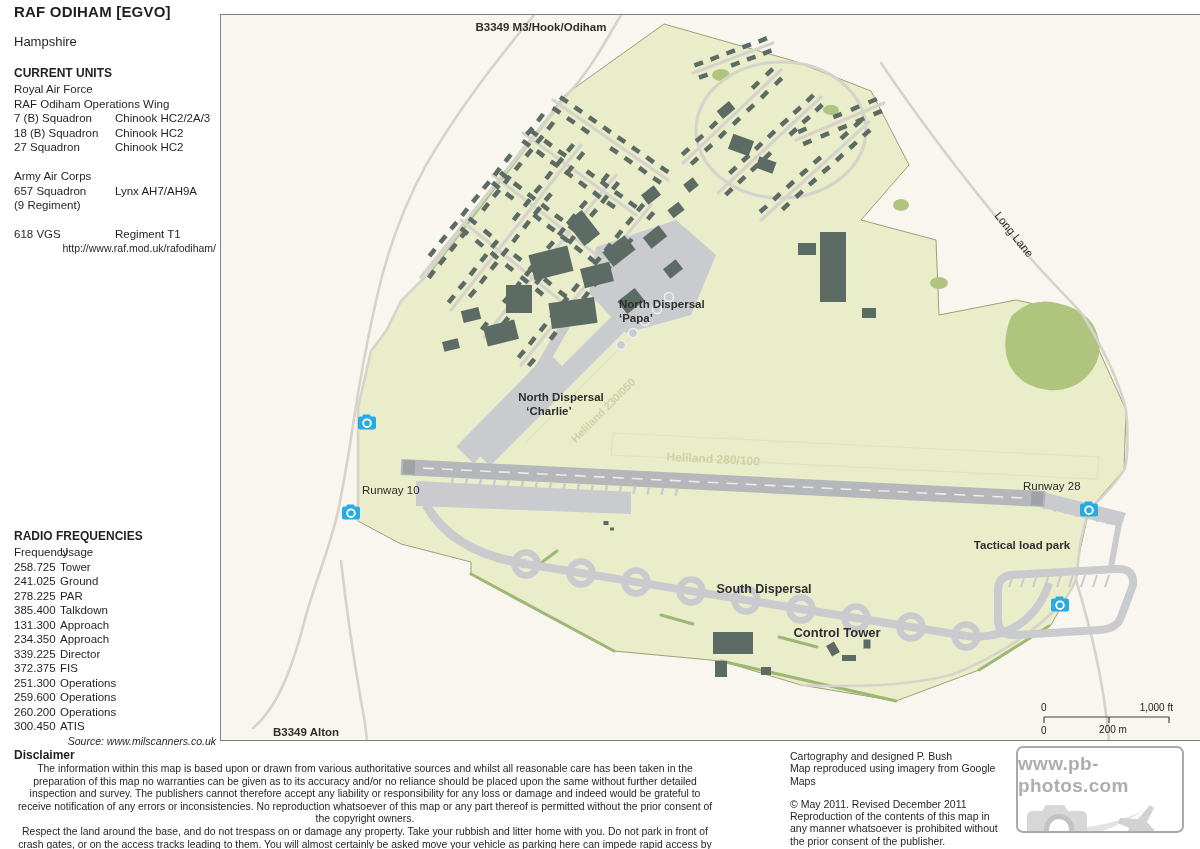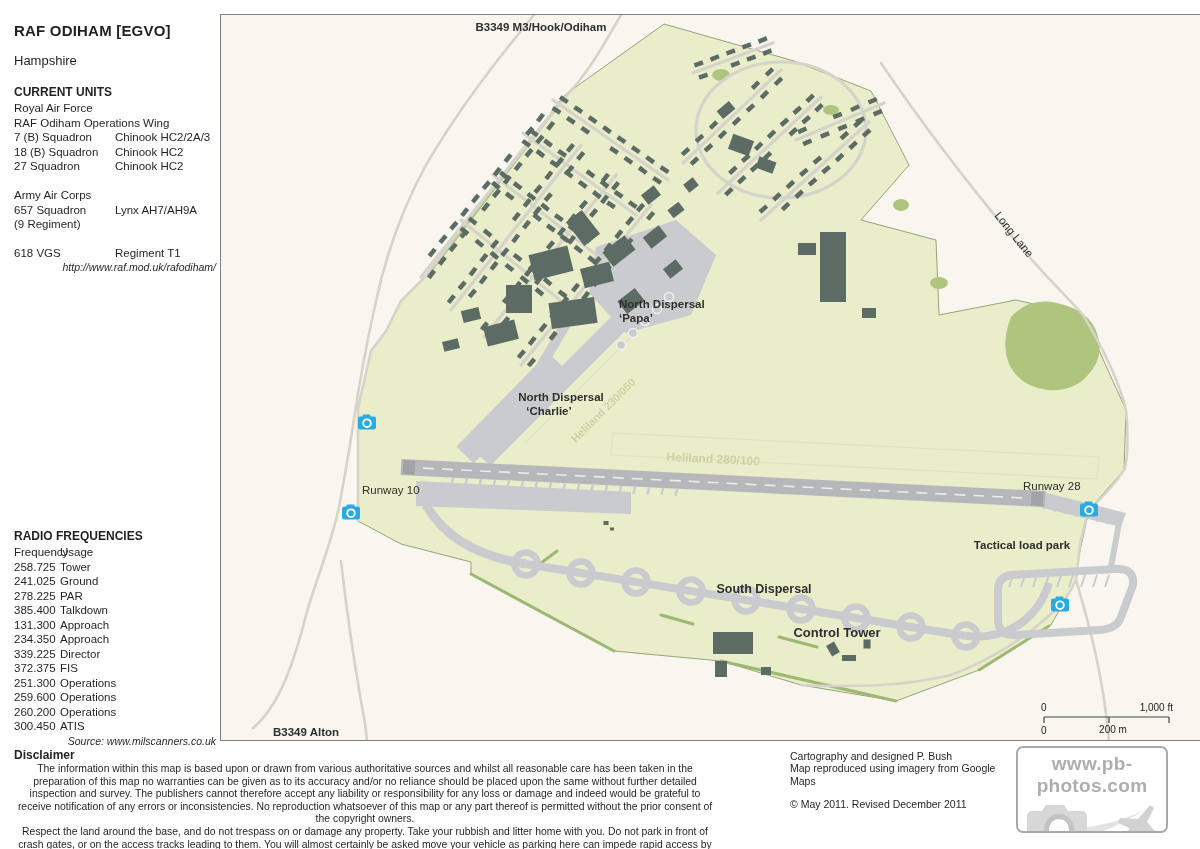--- a/index.html
+++ b/index.html
@@ -5,28 +5,28 @@
   :root{
     --mapbg:#f9f6f0; --green:#e9edca; --woods:#afc57e; --hedge:#9cb873;
     --road:#d6d3ca; --apron:#c9cbce; --runway:#b5b7ba; --building:#5c6b64;
     --camera:#29abe2; --ink:#231f20; --faint:#ccd2a2; --border:#808080;
   }
   *{margin:0;padding:0;box-sizing:border-box}
   html,body{width:1200px;height:849px;background:#fff;overflow:hidden;
     font-family:"Liberation Sans",sans-serif;color:var(--ink)}
 
   
-  .panel{position:absolute;left:14px;top:22px;width:202px}
+  .panel{position:absolute;left:14px;top:3px;width:202px}
   .title{font-size:15px;font-weight:bold;letter-spacing:.2px}
   .subtitle{font-size:13px;margin-top:14px}
   .section-h{font-size:12px;font-weight:bold;margin-top:17px;margin-bottom:2px}
   .cu-row,.rf-row{display:flex;font-size:11.5px;line-height:14.5px;min-height:14.5px}
   .cu-label{width:101px;flex:none;white-space:nowrap}
   .cu-value{white-space:nowrap}
-  .website{font-size:10.5px;font-style:italic;text-align:right;margin-top:0px;cursor:pointer}
+  .website{font-size:10.5px;text-align:right;margin-top:0px;cursor:pointer}
   .radio{position:absolute;left:14px;top:529px;width:202px}
   .rf-f{width:46px;flex:none}
   .rf-head{font-weight:normal}
   .source{font-size:10.5px;font-style:italic;text-align:right;margin-top:1px}
 
   
   .map-frame{position:absolute;left:220px;top:14px;width:1012px;height:727px;
     border:1px solid var(--border);background:var(--mapbg)}
   svg text{font-family:"Liberation Sans",sans-serif;fill:#2e2e2e}
   .lbl-bold{font-size:11.5px;font-weight:bold}
@@ -45,22 +45,22 @@
   .apron-s{stroke:var(--apron);fill:none}
   .faint-line{stroke:#dfe3bf;stroke-width:1.2;fill:none}
   .scalebar{stroke:#444;stroke-width:1.2;fill:none}
 
   
   .disclaimer{position:absolute;left:14px;top:748px;width:702px}
   .disclaimer h3{font-size:12px;font-weight:bold;margin-bottom:1px}
   .disclaimer p{font-size:10.4px;line-height:12.6px;text-align:center}
   .credits{position:absolute;left:790px;top:750px;width:215px;font-size:10.5px;line-height:12.3px}
   .credits .gap{height:11px}
-  .wm{position:absolute;left:1016px;top:746px;width:152px;height:87px;background:#fff;
-    border:2px solid #a9a9a9;border-radius:7px;text-align:center;overflow:hidden}
+  .wm{position:absolute;left:1016px;top:746px;width:168px;height:87px;background:#fff;
+    border:2px solid #a9a9a9;border-radius:7px;overflow:hidden}
   .wm-text{font-size:19px;font-weight:bold;color:#aeaeae;margin-top:5px;letter-spacing:.3px}
 </style>
 </head>
 <body>
 
 <div class="panel">
   <div class="title">RAF ODIHAM [EGVO]</div>
   <div class="subtitle">Hampshire</div>
   <div class="section-h">CURRENT UNITS</div>
   <div>
@@ -578,20 +578,21 @@
   <h3>Disclaimer</h3>
   <p>The information within this map is based upon or drawn from various authoritative sources and whilst all reasonable care has been taken in the preparation of this map no warranties can be given as to its accuracy and/or no reliance should be placed upon the same without further detailed inspection and survey. The publishers cannot therefore accept any liability or responsibility for any loss or damage and indeed would be grateful to receive notification of any errors or inconsistencies. No reproduction whatsoever of this map or any part thereof is permitted without the prior consent of the copyright owners.</p>
   <p>Respect the land around the base, and do not trespass on or damage any property. Take your rubbish and litter home with you. Do not park in front of crash gates, or on the access tracks leading to them. You will almost certainly be asked move your vehicle as parking here can impede rapid access by the airfield crews to any emergency.</p>
 </div>
 
 <div class="credits">
   <div>Cartography and designed P. Bush</div>
   <div>Map reproduced using imagery from Google Maps</div>
   <div class="gap"></div>
   <div>© May 2011. Revised December 2011</div>
+  <div>Reproduction of the contents of this map in any manner whatsoever is prohibited without the prior consent of the publisher.</div>
 </div>
 
 <div class="wm">
   <div class="wm-text">www.pb-photos.com</div>
   <svg width="150" height="56" viewBox="0 0 150 56">
     <path d="M10,44 Q70,50 128,12 Q86,34 28,32 Z" fill="#e3e3e3"></path>
     <path d="M14,14 l10,0 4,-6 18,0 4,6 14,0 a5,5 0 0 1 5,5 l0,28 a5,5 0 0 1 -5,5 l-50,0 a5,5 0 0 1 -5,-5 l0,-28 a5,5 0 0 1 5,-5 z" fill="#d7d7d7"></path>
     <circle cx="41" cy="32" r="15" fill="#c3c3c3"></circle>
     <circle cx="41" cy="32" r="10" fill="#ffffff"></circle>
     <path d="M120,22 l12,-14 4,3 -7,14 14,16 -5,5 -16,-11 -10,12 -5,-3 4,-13 -11,-5 2,-5 z" fill="#d2d2d2"></path>

